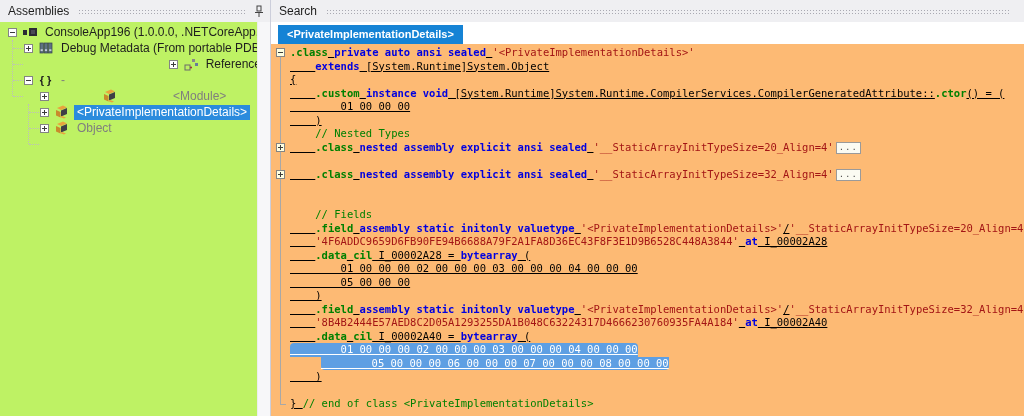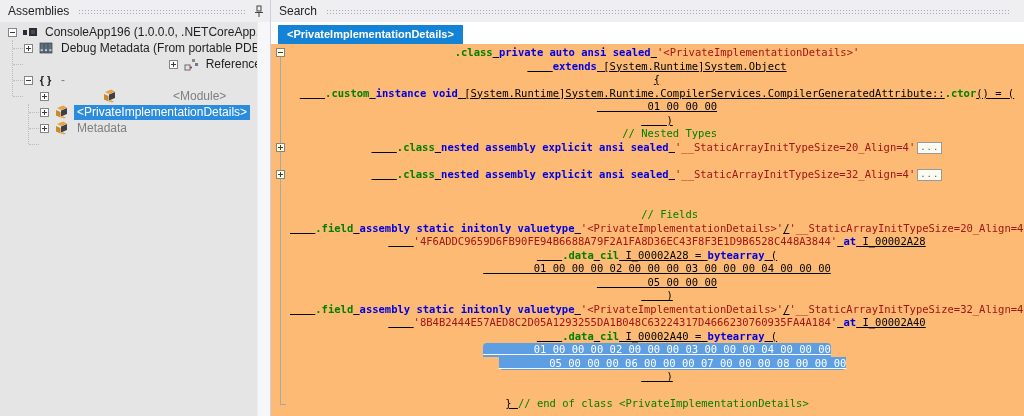--- a/index.html
+++ b/index.html
@@ -9,21 +9,21 @@
 
   
   .pane-header { height:22px; background:#EFEFF2; display:flex; align-items:center;
                  padding:0 6px 0 8px; flex:none; }
   .pane-title { font-size:12px; color:#1E1E1E; white-space:nowrap; }
   .drag-dots { flex:1; height:6px; margin:2px 8px 0 9px;
                background-image: radial-gradient(#A9A9B2 0.8px, transparent 1px);
                background-size:3px 3px; }
 
   
-  #left-panel { width:271px; flex:none; background:#e5e5e5; border-right:1px solid #CCCEDB;
+  #left-panel { width:271px; flex:none; background:#bef264; border-right:1px solid #CCCEDB;
                 display:flex; flex-direction:column; position:relative; }
   #tree { position:relative; flex:1; padding-top:2px; overflow:hidden; }
   .trow { height:16px; display:flex; align-items:center; position:relative; }
   .texp { width:9px; height:9px; border:1px solid #848484; background:#fff;
           flex:none; margin-right:5px; position:relative; }
   .texp::before { content:''; position:absolute; left:1px; right:1px; top:50%;
                   margin-top:-0.5px; height:1px; background:#3c3c3c; }
   .texp.plus::after { content:''; position:absolute; top:1px; bottom:1px; left:50%;
                       margin-left:-0.5px; width:1px; background:#3c3c3c; }
   .ticon { width:16px; height:16px; flex:none; margin-right:4px; display:flex;
@@ -31,21 +31,21 @@
   .tlabel { font-size:12px; color:#1E1E1E; padding:0 3px; white-space:nowrap; line-height:15px; }
   .tlabel.gray { color:#7F7F7F; }
   .tlabel.selected { background:#2B8BDD; color:#fff; }
   .guide { position:absolute; width:0; border-left:1px dotted #BDBDBD; }
   .gstub { position:absolute; height:0; border-top:1px dotted #BDBDBD; }
   #left-scroll-track { position:absolute; right:0; top:22px; bottom:0; width:13px;
                        background:#F7F7F9; border-left:1px solid #EDEDEF; }
   .ns-glyph { font-size:11px; font-weight:bold; color:#1E1E1E; letter-spacing:1px; }
 
   
-  #right-panel { flex:1; display:flex; flex-direction:column; min-width:0;text-align:center; }
+  #right-panel { flex:1; display:flex; flex-direction:column; min-width:0; }
   #tabbar { height:22px; background:#fff; display:flex; align-items:flex-end;
             padding-left:7px; flex:none; }
   #doc-tab { background:#1583D5; color:#fff; font-size:11px; font-weight:bold;
              height:19px; padding:3px 9px 0 9px; white-space:nowrap; }
 
   
   #code-area { flex:1; background:#fdba74; display:flex; position:relative; overflow:hidden; }
   #gutter { width:19px; flex:none; position:relative; }
   .gbox { position:absolute; left:5px; width:9px; height:9px; border:1px solid #848484;
           background:#FFFFE1; z-index:2; }
@@ -171,21 +171,21 @@
           <div class="trow" style="margin-left: 40px;">
             <span class="texp plus"></span>
             <span class="ticon">
               <svg width="16" height="16" viewBox="0 0 16 16">
                 <polygon points="3,4 9,1.5 13,3.5 7,6" fill="#E8A33D"></polygon>
                 <polygon points="7,6.5 13,4 13,10 7,12.5" fill="#3F3F46"></polygon>
                 <polygon points="2,6 6.5,8 6.5,13.5 2,11.5" fill="#C98A2C"></polygon>
                 <polygon points="6,13 10,14.5 12,13.5 8,12" fill="#E8A33D"></polygon>
               </svg>
             </span>
-            <span class="tlabel gray">Metadata</span>
+            <span class="tlabel gray">Object</span>
           </div>
         </div>
     </div>
     <div id="left-scroll-track"></div>
   </div>
 
   <div id="right-panel">
     <div class="pane-header">
       <span class="pane-title">Search</span>
       <span class="drag-dots"></span>

